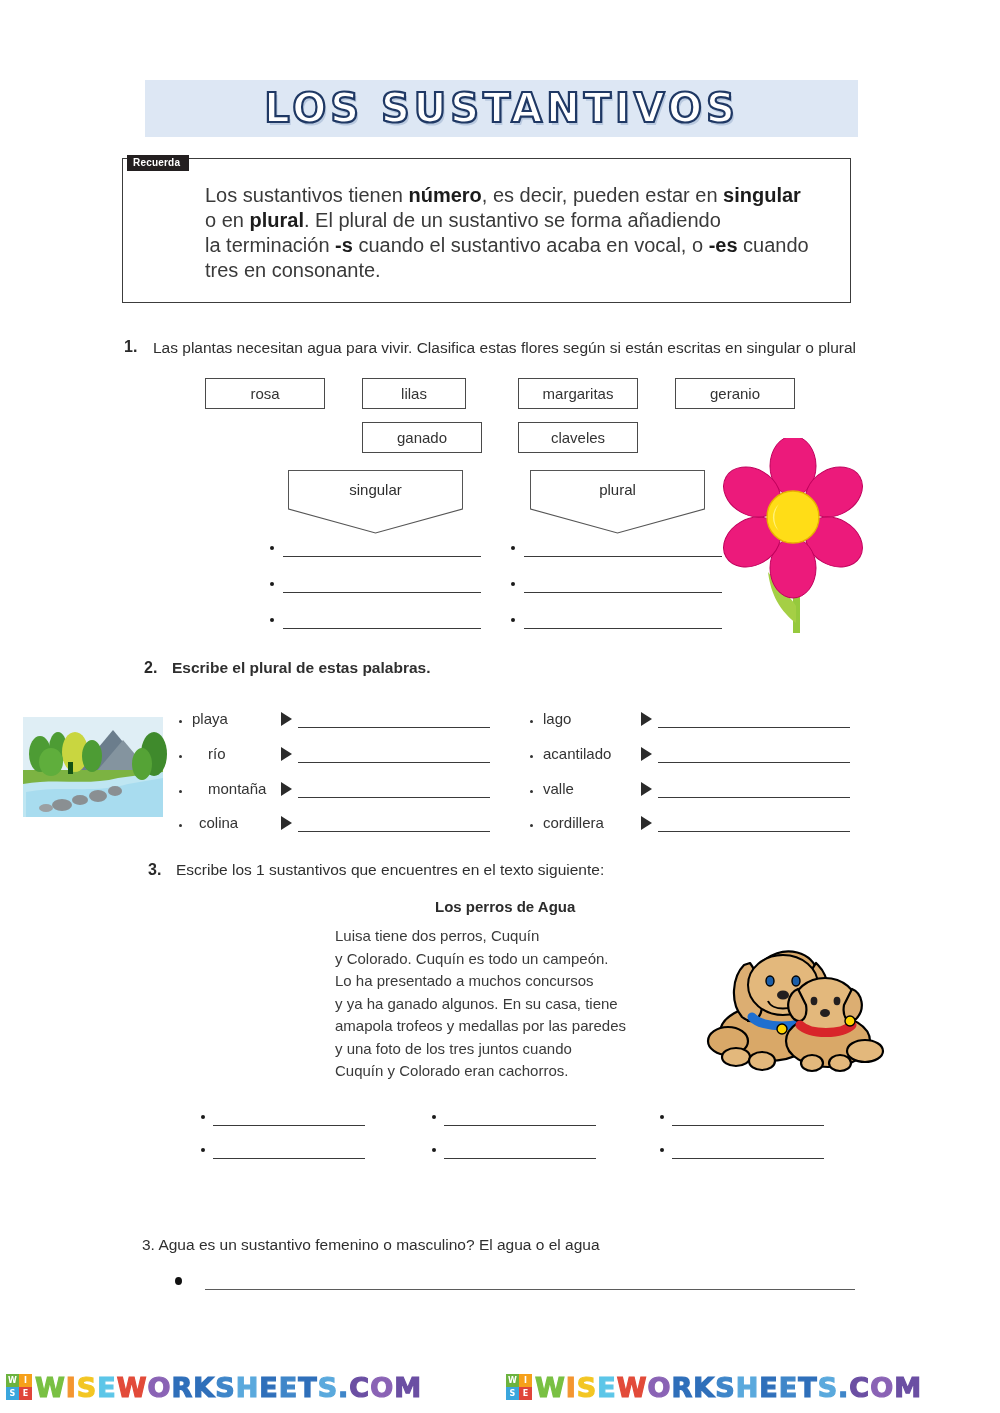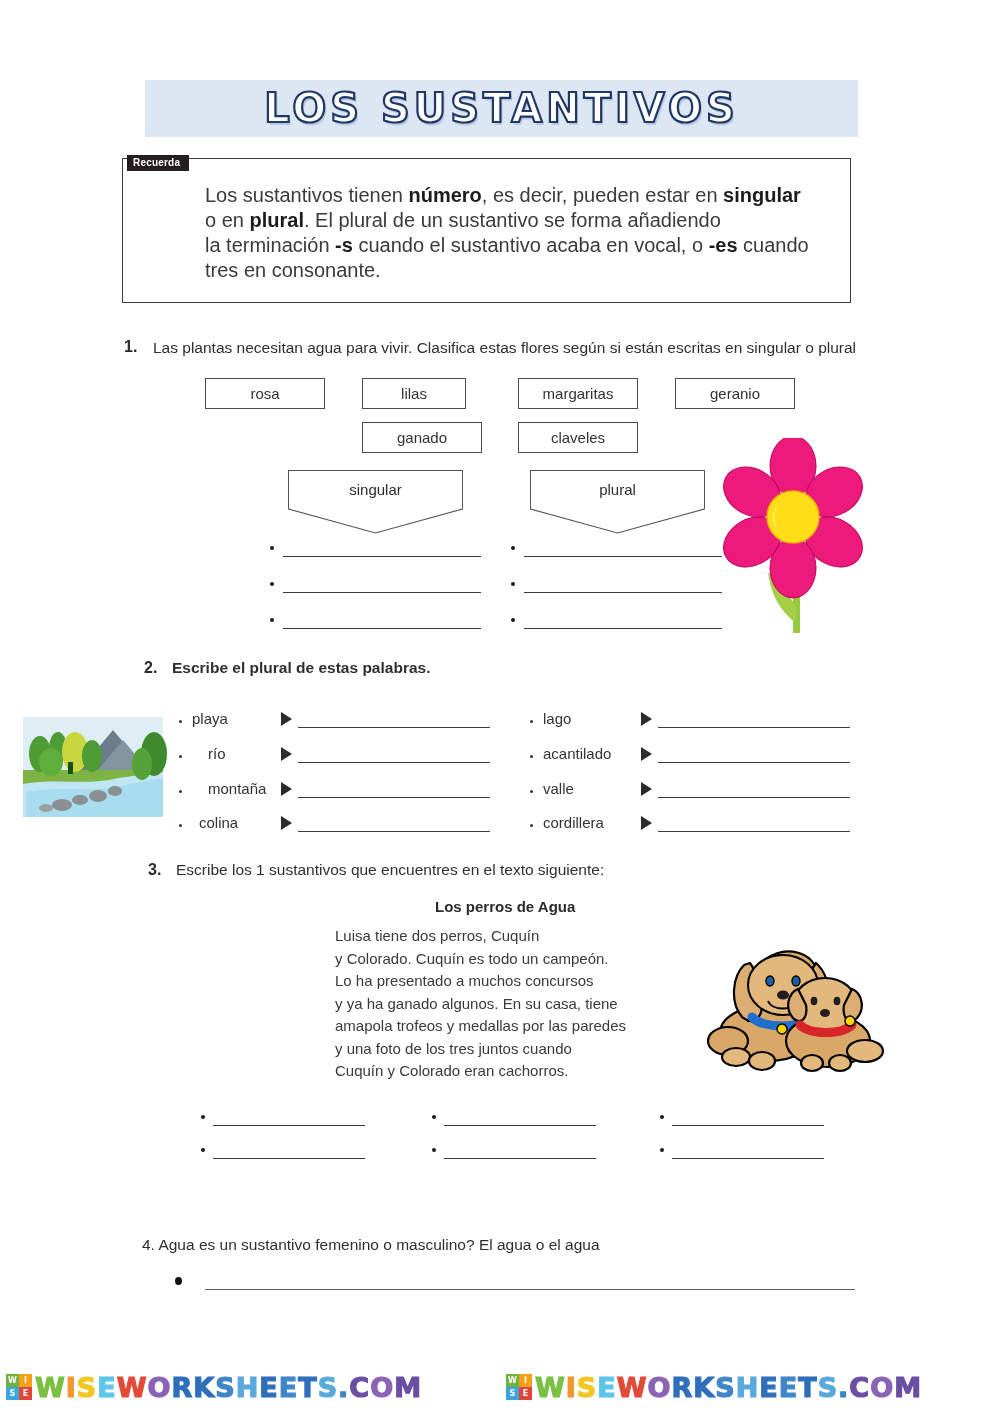--- a/index.html
+++ b/index.html
@@ -445,21 +445,21 @@
 <div class="bullet" style="left:660px; top:1115px;"></div>
 <div class="ansline" style="left:672px; top:1125px; width:152px;"></div>
 
 <div class="bullet" style="left:201px; top:1148px;"></div>
 <div class="ansline" style="left:213px; top:1158px; width:152px;"></div>
 <div class="bullet" style="left:432px; top:1148px;"></div>
 <div class="ansline" style="left:444px; top:1158px; width:152px;"></div>
 <div class="bullet" style="left:660px; top:1148px;"></div>
 <div class="ansline" style="left:672px; top:1158px; width:152px;"></div>
 
-<div class="qtext" style="left:142px; top:1236px;">4. Agua es un sustantivo femenino o masculino?  El agua o el agua</div>
+<div class="qtext" style="left:142px; top:1236px;">3. Agua es un sustantivo femenino o masculino?  El agua o el agua</div>
 <div class="bullet-lg" style="left:175px; top:1277px;"></div>
 <div class="ansline" style="left:205px; top:1289px; width:650px; border-bottom-color:#5b5b5b;"></div>
 
 <div id="footer">
   <div class="wm-unit" style="left:6px;">
     <div class="wm-tile">
       <span style="background:#6cb33f">W</span>
       <span style="background:#f6a01a">I</span>
       <span style="background:#3aa6dd">S</span>
       <span style="background:#e0453a">E</span>

